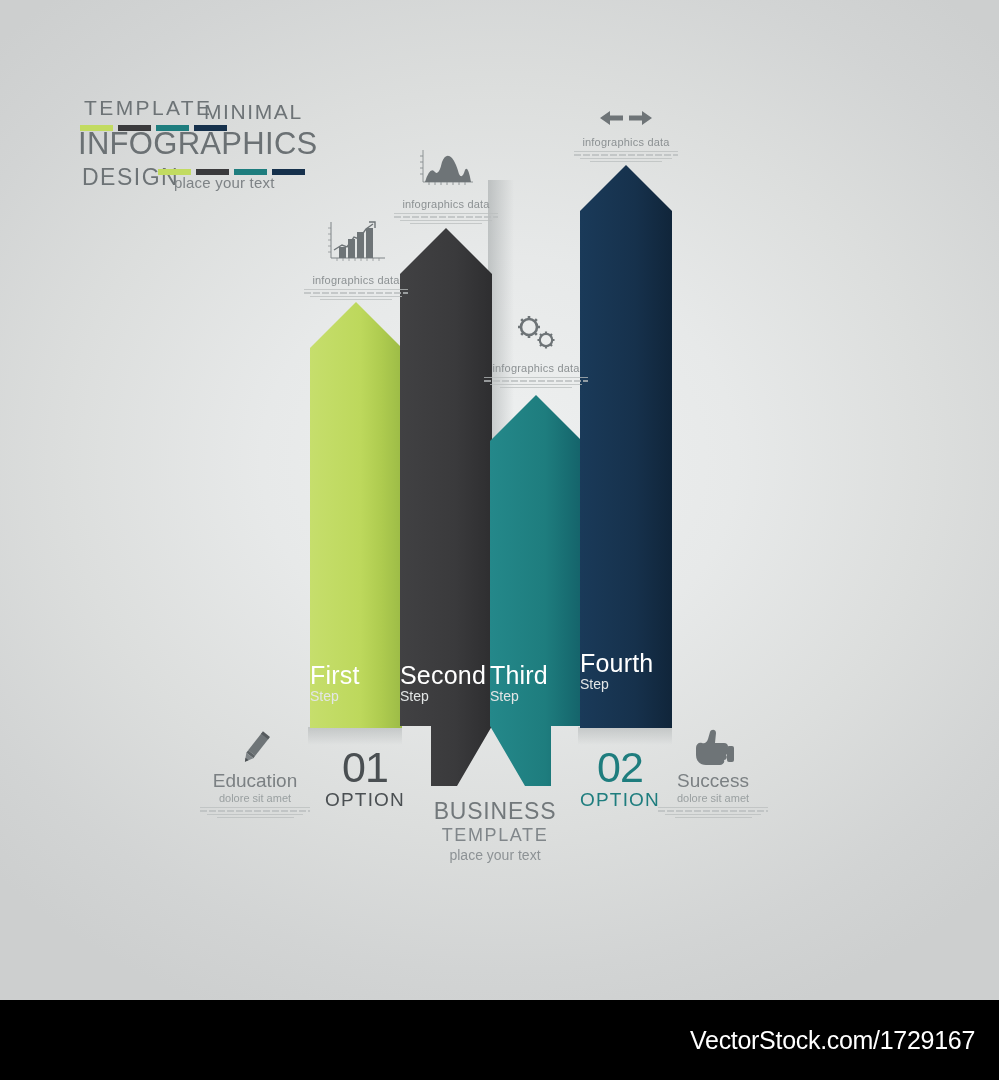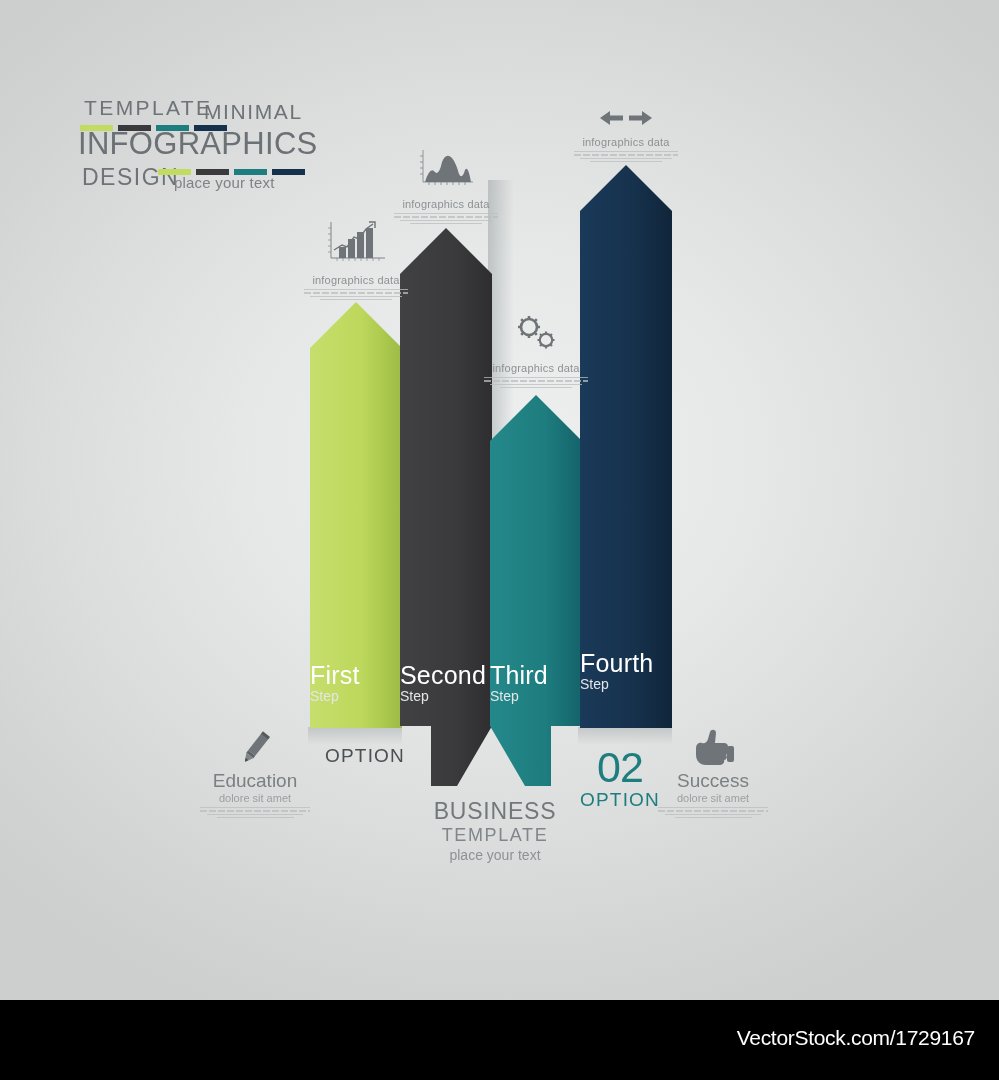--- a/index.html
+++ b/index.html
@@ -93,21 +93,21 @@
   #footer{
     position:absolute;left:0;top:1000px;width:999px;height:80px;background:#000;
   }
   #footer .brand{
     position:absolute;left:26px;top:20px;color:#fff;
     font-size:36px;font-weight:700;letter-spacing:-0.5px;
     font-family:"Liberation Sans", sans-serif;
   }
   #footer .url{
     position:absolute;right:24px;top:26px;color:#fff;
-    font-size:21px;font-weight:400;letter-spacing:-0.3px;
+    font-size:25px;font-weight:400;letter-spacing:-0.3px;
   }
 </style>
 </head>
 <body>
 
 <div id="stage">
 
   <div id="art">
 
     <div id="title">
@@ -351,20 +351,21 @@
       <div class="sub">dolore sit amet</div>
       <div class="fakelines" style="width:110px">
           <i></i>
           <i></i>
           <i></i>
           <i></i>
         </div>
     </div>
 
     <div class="option" style="left:305px;top:745px;">
+      <div class="num" style="color:#4a4f52">01</div>
       <div class="word" style="color:#4a4f52">OPTION</div>
     </div>
 
     <div class="option" style="left:560px;top:745px;">
       <div class="num" style="color:#1e7d7e">02</div>
       <div class="word" style="color:#1e7d7e">OPTION</div>
     </div>
 
     <div id="center-block">
       <div class="l1">BUSINESS</div>

